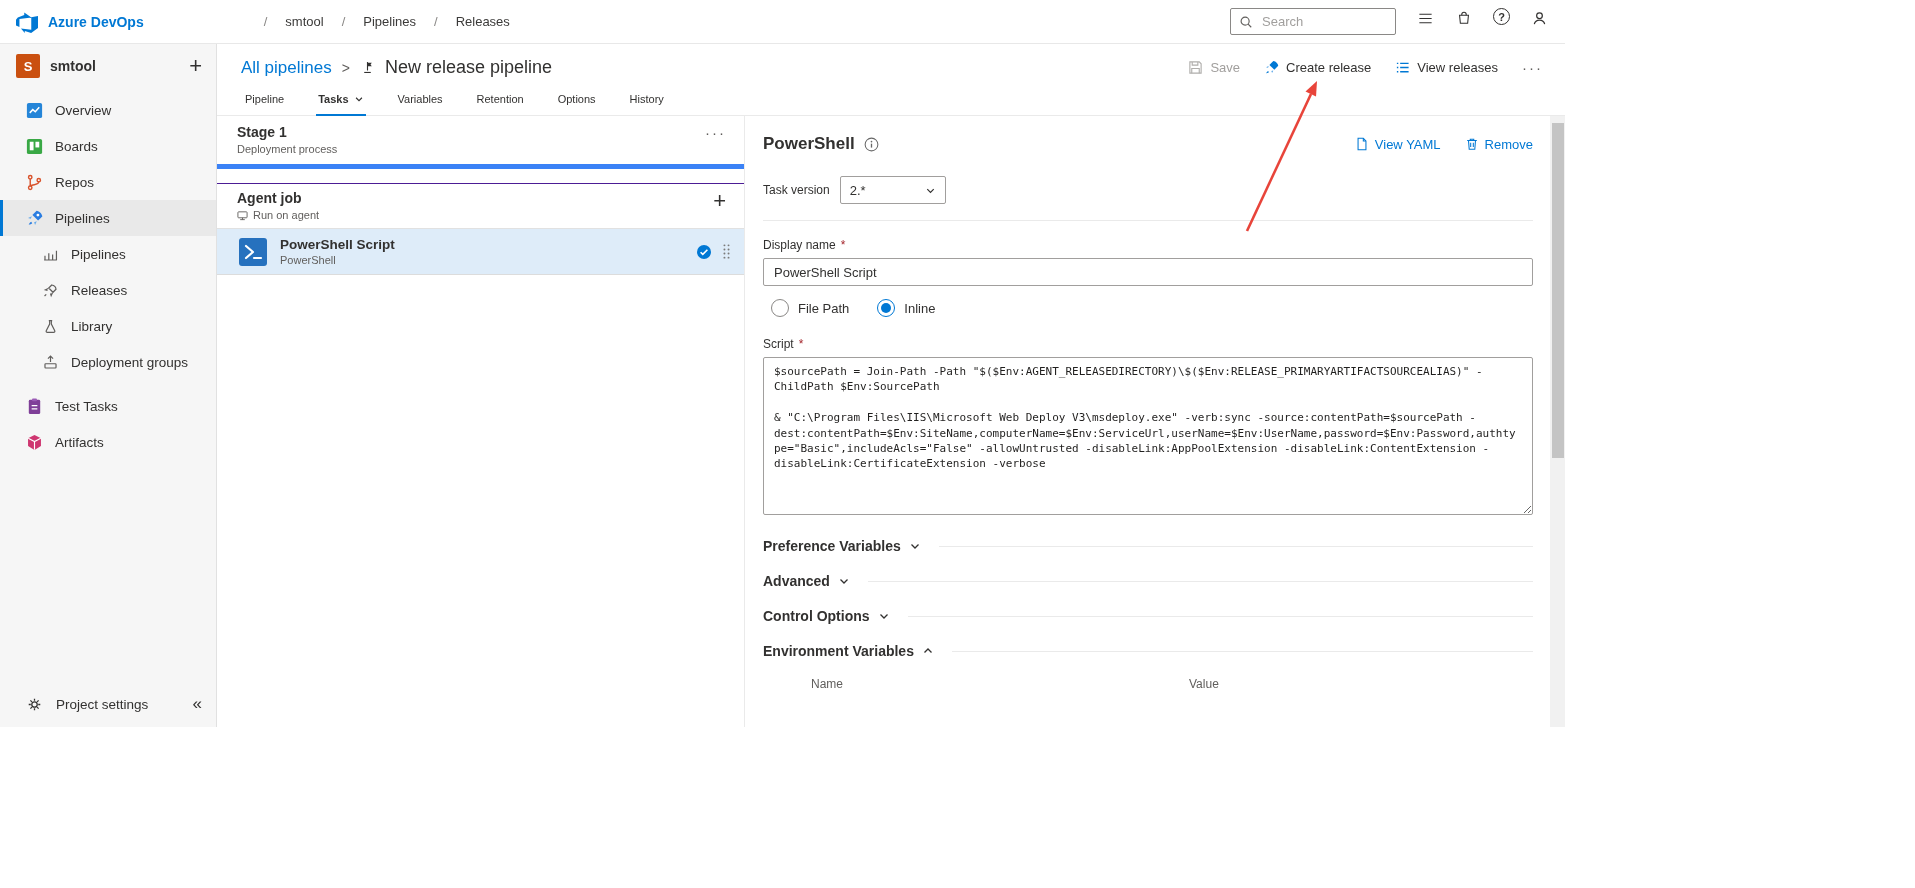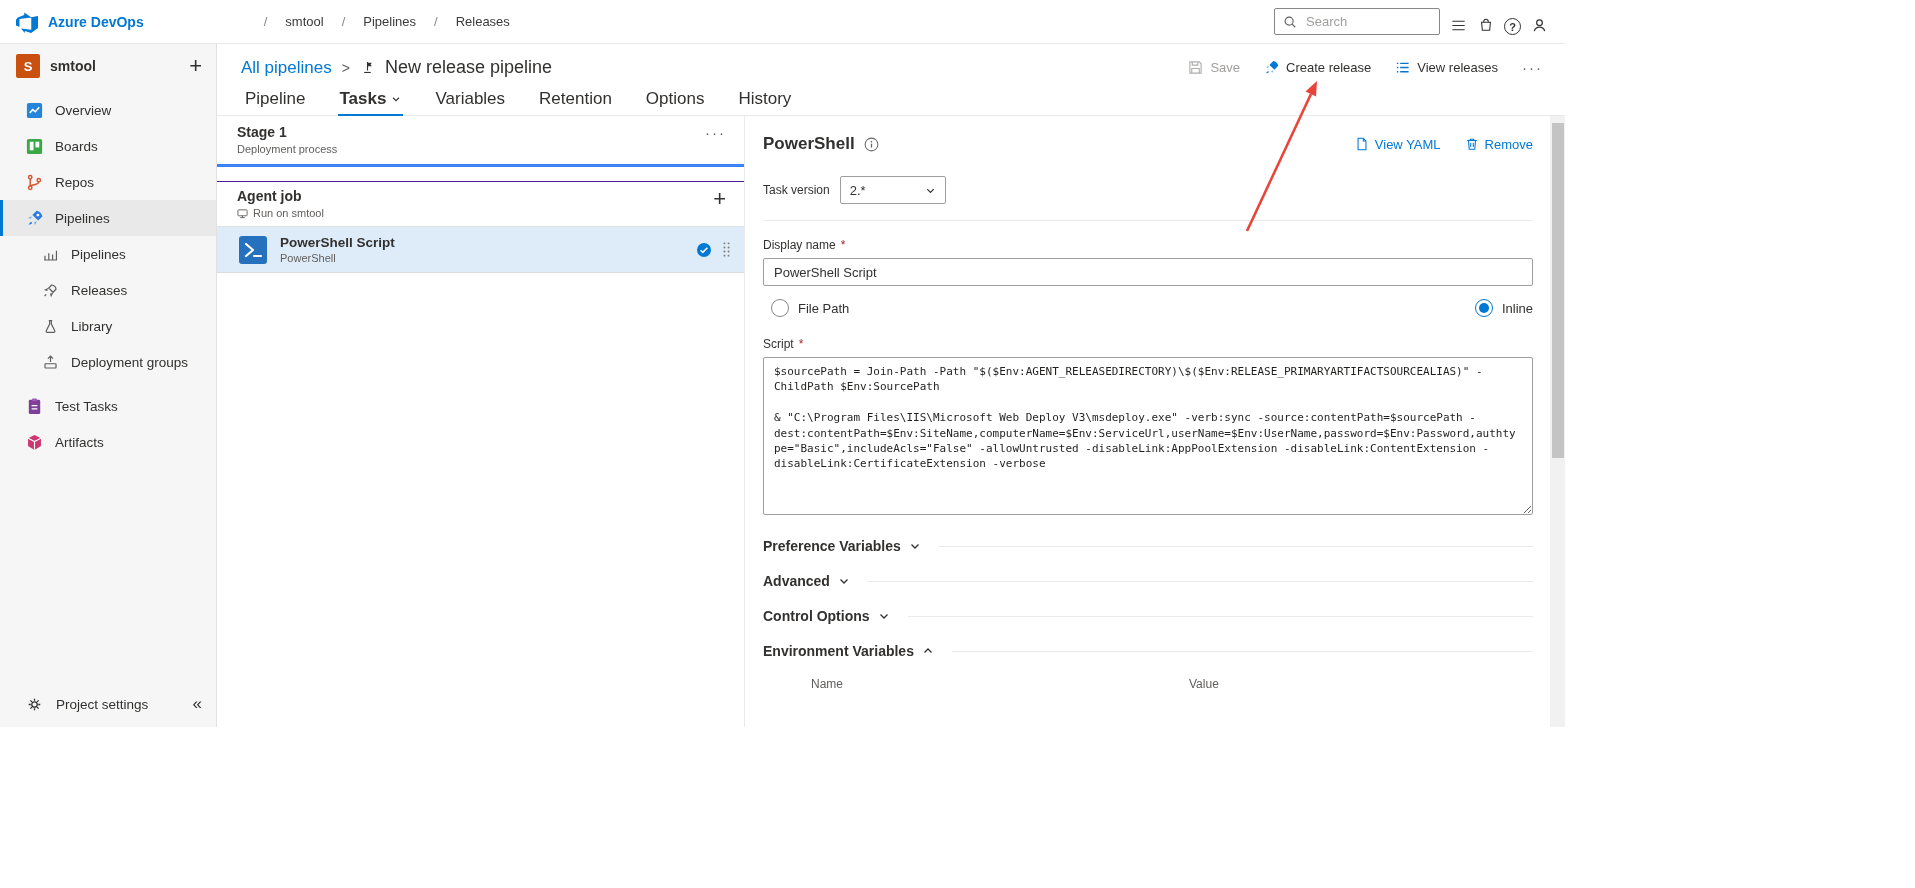--- a/index.html
+++ b/index.html
@@ -5,21 +5,21 @@
   * { box-sizing: border-box; }
   body { margin:0; background:#fff; font-family:"Liberation Sans","DejaVu Sans",sans-serif; color:#323130; }
   .app { position:relative; width:1565px; height:727px; background:#fff; overflow:hidden; }
 
   
   .topbar { height:44px; display:flex; align-items:center; border-bottom:1px solid #e8e8e8; padding:0 16px; }
   .brand { display:flex; align-items:center; gap:10px; color:#0078d4; font-weight:700; font-size:14px; cursor:pointer; }
   .crumbs { display:flex; align-items:center; gap:18px; margin-left:120px; font-size:13px; color:#3b3a39; }
   .crumbs .sep { color:#8a8886; }
   .crumb { cursor:pointer; }
-  .topbar-right { margin-left:auto; display:flex; align-items:flex-end; gap:8px; }
+  .topbar-right { margin-left:auto; display:flex; align-items:flex-start; gap:19px; }
   .search { display:flex; align-items:center; border:1px solid #8a8886; border-radius:2px; height:27px; width:166px; padding:0 8px; gap:7px; background:#fff; }
   .search input { border:none; outline:none; font-size:13px; width:100%; color:#323130; font-family:inherit; }
   .search input::placeholder { color:#a19f9d; }
   .tb-icon { display:flex; align-items:center; justify-content:center; width:20px; height:20px; cursor:pointer; }
   .help-badge { width:17px; height:17px; border:1.3px solid #323130; border-radius:50%; display:flex; align-items:center; justify-content:center; font-size:11px; font-weight:700; cursor:pointer; }
 
   
   .layout { display:flex; height:683px; }
 
   
@@ -44,29 +44,29 @@
   .ph-left { display:flex; align-items:center; gap:10px; font-size:17px; }
   .all-pipelines { color:#0078d4; cursor:pointer; }
   .gt { color:#605e5c; font-size:14px; }
   .page-title { font-size:18px; font-weight:400; margin:0; color:#323130; }
   .ph-actions { margin-left:auto; display:flex; align-items:center; gap:24px; font-size:13px; }
   .action { display:flex; align-items:center; gap:7px; cursor:pointer; color:#323130; white-space:nowrap; }
   .action.disabled { color:#a19f9d; cursor:default; }
   .more-btn { color:#605e5c; font-size:15px; letter-spacing:2px; cursor:pointer; }
 
   .tabs { display:flex; gap:30px; padding-left:26px; border-bottom:1px solid #eaeaea; height:34px; align-items:stretch; }
-  .tab { font-size:17px; display:flex; align-items:center; gap:5px; cursor:pointer; position:relative; padding:0 2px; }
+  .tab { font-size:11px; display:flex; align-items:center; gap:5px; cursor:pointer; position:relative; padding:0 2px; }
   .tab.active { font-weight:600; }
   .tab.active::after { content:""; position:absolute; left:0; right:0; bottom:-1px; height:2px; background:#0078d4; }
 
   .content { flex:1; display:flex; position:relative; min-height:0; }
 
   
   .stage-panel { width:528px; min-width:528px; border-right:1px solid #eaeaea; }
-  .stage-card { display:flex; align-items:flex-start; padding:8px 18px 9px 20px; border-bottom:3px solid #3b82f6; }
+  .stage-card { display:flex; align-items:flex-start; padding:8px 18px 9px 20px; border-bottom:5px solid #3b82f6; }
   .card-title { font-size:14px; font-weight:600; }
   .card-sub { font-size:11px; color:#605e5c; margin-top:3px; display:flex; align-items:center; gap:5px; }
   .stage-more { margin-left:auto; }
   .agent-card { margin-top:14px; display:flex; align-items:flex-start; padding:6px 18px 7px 20px; border-top:1px solid #4c1d95; border-bottom:1px solid #e1e1e1; }
   .plus-btn { margin-left:auto; font-size:22px; font-weight:300; color:#323130; cursor:pointer; line-height:1; }
   .task-row { display:flex; align-items:center; background:#deecf9; padding:8px 8px 8px 22px; border-bottom:1px solid #dcdcdc; cursor:pointer; }
   .ps-icon { width:28px; height:28px; margin-right:13px; flex:none; }
   .task-texts { flex:1; }
   .task-title { font-size:13.5px; font-weight:600; }
   .task-sub { font-size:11px; color:#605e5c; margin-top:2px; }
@@ -80,21 +80,21 @@
   .info-icon { margin-left:9px; display:flex; cursor:pointer; }
   .ed-links { margin-left:auto; display:flex; gap:24px; }
   .ed-link { color:#0078d4; font-size:13px; display:flex; gap:6px; align-items:center; cursor:pointer; }
   .version-row { margin-top:22px; display:flex; align-items:center; gap:10px; }
   .small-label { font-size:12px; color:#323130; }
   .select { width:106px; height:28px; border:1px solid #a19f9d; border-radius:2px; display:flex; align-items:center; justify-content:space-between; padding:0 9px; font-size:13px; cursor:pointer; background:#fff; }
   .hr { border-bottom:1px solid #eaeaea; margin-top:16px; }
   .field-label { font-size:12px; margin-top:17px; display:flex; align-items:center; gap:5px; }
   .req { color:#a4262c; }
   .text-input { width:100%; height:28px; border:1px solid #a19f9d; border-radius:2px; margin-top:6px; padding:0 10px; font-size:13px; color:#323130; outline:none; font-family:inherit; }
-  .radios { display:flex; gap:20px; margin-top:13px; margin-left:8px;justify-content:space-between; }
+  .radios { display:flex; gap:28px; margin-top:13px; margin-left:8px; }
   .radio { display:flex; align-items:center; gap:9px; font-size:13px; cursor:pointer; }
   .rb { width:18px; height:18px; border:1px solid #8a8886; border-radius:50%; position:relative; flex:none; }
   .rb.checked { border-color:#0078d4; }
   .rb.checked::after { content:""; position:absolute; left:3px; top:3px; width:10px; height:10px; border-radius:50%; background:#0078d4; }
   .script-area { width:100%; height:158px; margin-top:6px; border:1px solid #a19f9d; border-radius:2px; font-family:"DejaVu Sans Mono","Liberation Mono",monospace; font-size:11px; line-height:1.4; padding:6px 10px; color:#201f1e; outline:none; resize:both; }
   .section { display:flex; align-items:center; margin-top:19px; gap:8px; cursor:pointer; }
   .section .name { font-size:14px; font-weight:600; white-space:nowrap; }
   .section .line { flex:1; height:1px; background:#eaeaea; margin-left:10px; }
   .env-table { margin:18px 0 0 48px; }
   .env-head { display:flex; color:#605e5c; font-size:12px; }
@@ -363,21 +363,21 @@
           <div class="agent-card">
             <div>
               <div class="card-title">Agent job</div>
               <div class="card-sub">
                 <span style="display:flex;">
                     <svg viewBox="0 0 12 12" width="11" height="11" fill="none" stroke="#605e5c" stroke-width="1">
                       <rect x="1" y="2" width="10" height="6.5" rx="0.8"></rect>
                       <path d="M6 8.5v2M3.5 10.5h5"></path>
                     </svg>
                   </span>
-                <span>Run on smtool</span>
+                <span>Run on agent</span>
               </div>
             </div>
             <span class="plus-btn">+</span>
           </div>
           <div class="task-row">
             <span class="ps-icon">
               <svg viewBox="0 0 28 28" width="28" height="28">
                   <rect width="28" height="28" rx="3" fill="#2671be"></rect>
                   <path d="M7 8l7 6-7 6" stroke="#fff" stroke-width="2.2" fill="none" stroke-linecap="round" stroke-linejoin="round"></path>
                   <path d="M15 20h7" stroke="#fff" stroke-width="2.2" stroke-linecap="round"></path>

